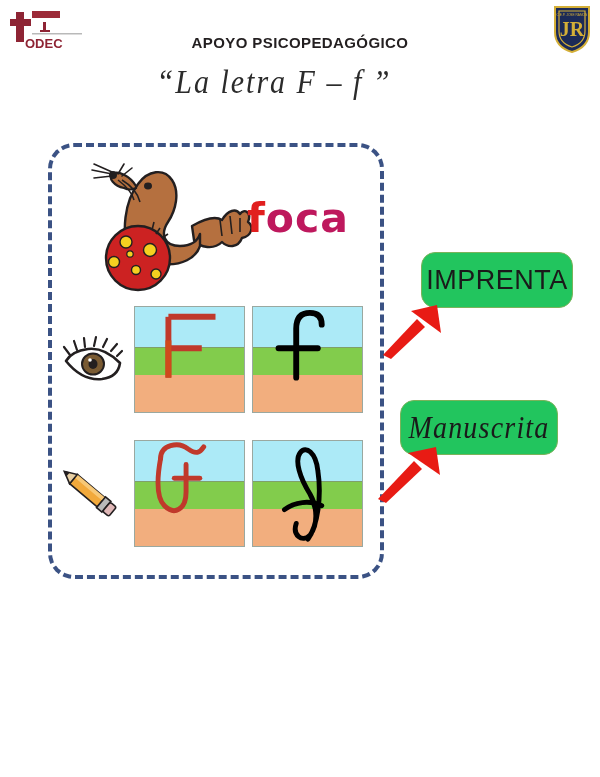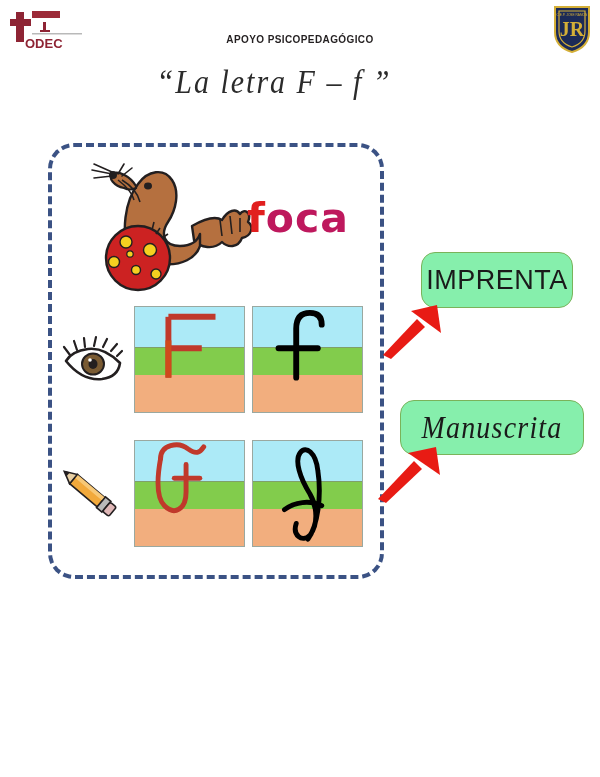--- a/index.html
+++ b/index.html
@@ -29,21 +29,21 @@
   #jr-logo {
     position: absolute;
     left: 552px; top: 4px;
     width: 40px; height: 50px;
   }
   #header-subtitle {
     position: absolute;
     left: 0; top: 34px;
     width: 600px;
     text-align: center;
-    font-size: 10px;
+    font-size: 15px;
     font-weight: bold;
     letter-spacing: 0.4px;
     color: #231f20;
     font-family: "Liberation Sans", sans-serif;
   }
 
   
   #page-title-wrap {
     position: absolute;
     left: 0; top: 64px;
@@ -122,39 +122,39 @@
   #tile-print-upper  { left: 134px; top: 306px; }
   #tile-print-lower  { left: 252px; top: 306px; }
   #tile-cursive-upper{ left: 134px; top: 440px; }
   #tile-cursive-lower{ left: 252px; top: 440px; }
 
   
   .callout-box {
     position: absolute;
     border: 1.6px solid #7ab35a;
     border-radius: 14px;
-    background: #86efac;
+    background: #22c55e;
     box-sizing: border-box;
     display: flex;
     align-items: center;
     justify-content: center;
   }
   #callout-imprenta {
     left: 421px; top: 252px;
     width: 152px; height: 56px;
   }
   #callout-imprenta .callout-text {
     font-family: "Liberation Sans", sans-serif;
     font-size: 27px;
     color: #1a1a1a;
     letter-spacing: 0.5px;
   }
   #callout-manuscrita {
     left: 400px; top: 400px;
-    width: 184px; height: 55px;
+    width: 158px; height: 55px;
   }
   #callout-manuscrita .callout-text {
     font-family: "Liberation Serif", serif;
     font-style: italic;
     font-size: 28px;
     color: #1a1a1a;
     letter-spacing: 1.2px;
     transform: scaleY(1.1);
   }
 

